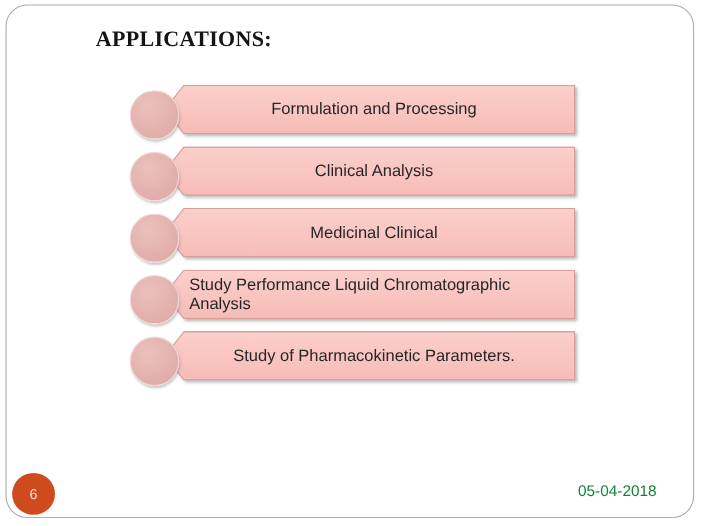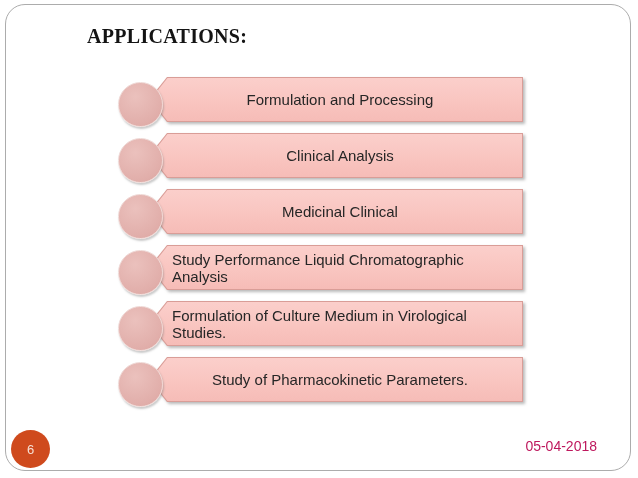--- a/index.html
+++ b/index.html
@@ -73,21 +73,21 @@
     border-radius:50%;
     background:#CF4A1D;
     color:#F6E0D5;
     display:flex; align-items:center; justify-content:center;
     font-size:13px;
     z-index:3;
   }
 
   .date {
     position:absolute; top:438px; right:41px;
-    font-size:14px; color:#be185d;
+    font-size:14px; color:#15803d;
     white-space:nowrap;
   }
 </style>
 </head>
 <body>
 
 <div class="slide-frame"></div>
 
 <div class="title">APPLICATIONS:</div>
 
@@ -122,28 +122,20 @@
 
   <div class="row">
     <div class="bar-wrap">
       <div class="bar">
           <div class="bar-fill">Study Performance Liquid Chromatographic Analysis</div>
         </div>
     </div>
     <div class="circle"></div>
   </div>
 
-  <div class="row">
-    <div class="bar-wrap">
-      <div class="bar">
-          <div class="bar-fill">Formulation of Culture Medium in Virological Studies.</div>
-        </div>
-    </div>
-    <div class="circle"></div>
-  </div>
 
   <div class="row">
     <div class="bar-wrap">
       <div class="bar">
           <div class="bar-fill">Study of Pharmacokinetic Parameters.</div>
         </div>
     </div>
     <div class="circle"></div>
   </div>
 

